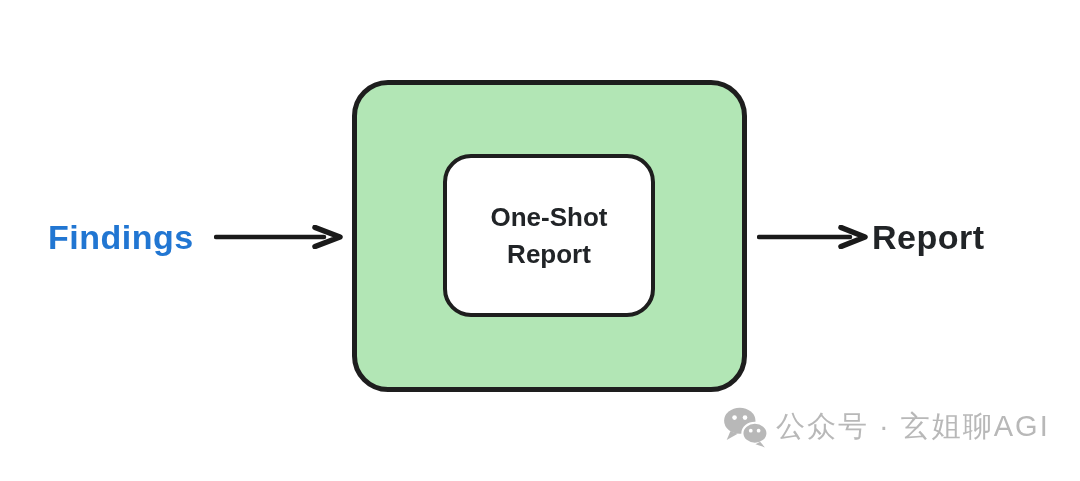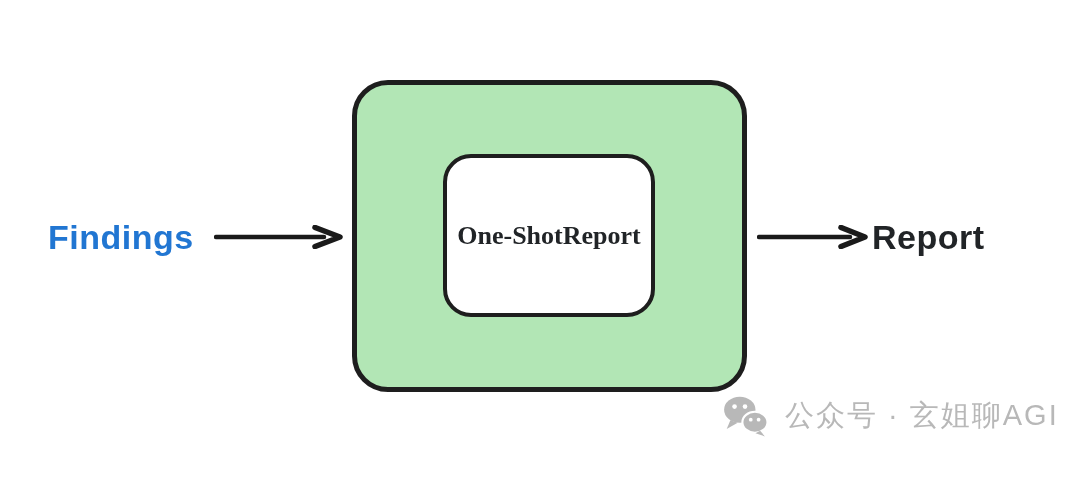--- a/index.html
+++ b/index.html
@@ -42,34 +42,33 @@
     background:var(--process_box_fill);
     border:5px solid var(--stroke);
     border-radius:36px;
   }
   .white-box{
     position:absolute;left:443px;top:154px;
     width:212px;height:163px;
     background:var(--inner_box_fill);
     border:4px solid var(--stroke);
     border-radius:28px;
-    display:flex;flex-direction:row;
+    display:flex;flex-direction:column;
     align-items:center;justify-content:center;
     text-align:center;
-    font-family:Liberation Serif, serif;
   }
   .white-box .line{
     font-size:26px;font-weight:600;
     color:var(--dark_text);
     line-height:37px;
     white-space:nowrap;
   }
   .watermark{
-    position:absolute;left:722px;top:395px;
-    display:flex;align-items:center;gap:17px;
+    position:absolute;left:722px;top:406px;
+    display:flex;align-items:center;gap:8px;
   }
   .watermark-text{
     font-size:29px;font-weight:400;
     color:var(--watermark_gray);
     letter-spacing:2px;
     white-space:nowrap;
   }
   .wechat-icon{display:block;}
 </style>
 </head>

